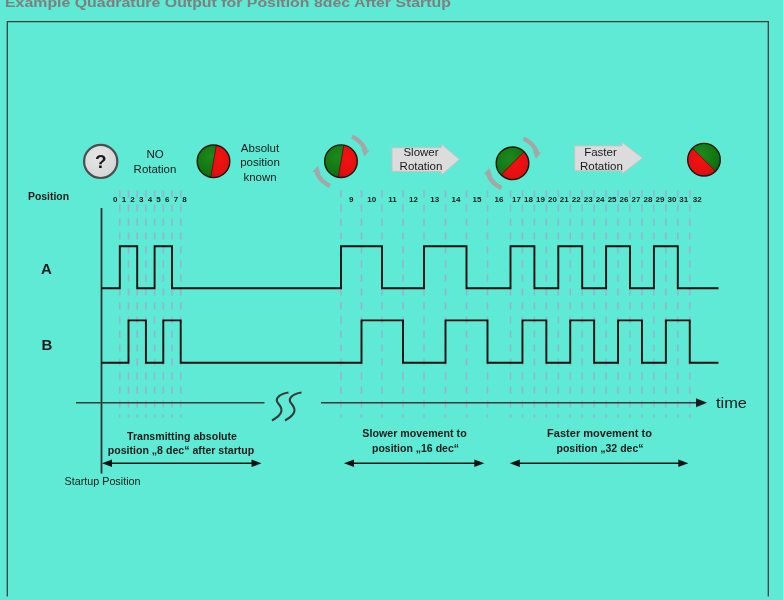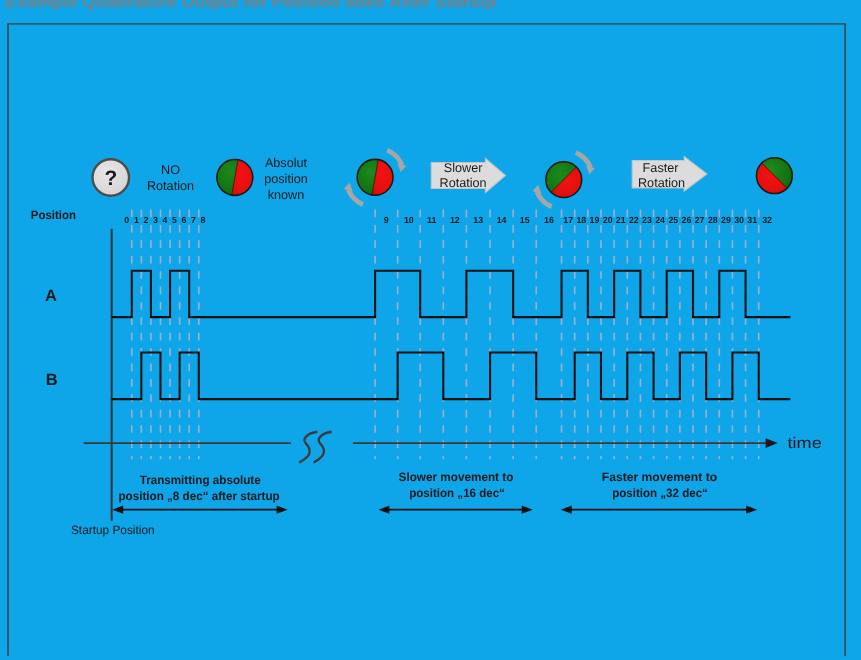--- a/index.html
+++ b/index.html
@@ -1,16 +1,16 @@
 <!DOCTYPE html>
 <html><head>
 <meta charset="utf-8">
 <style>
 html,body{margin:0;padding:0;background:#ffffff;}
-#wrap{position:relative;width:783px;height:600px;overflow:hidden;background:#0ea5e9;}
+#wrap{position:relative;width:783px;height:600px;overflow:hidden;background:#5eead4;}
 svg{position:absolute;left:0;top:0;}
 text{font-family:"Liberation Sans",sans-serif;fill:#1a1a1a;}
 .num{font-size:8px;font-weight:bold;text-anchor:middle;}
 .dl{stroke:#9ab0ce;stroke-width:1.5;stroke-dasharray:7 7;}
 .wave{fill:none;stroke:#111111;stroke-width:1.9;}
 .blab{font-size:15px;font-weight:bold;}
 .botb{font-size:11px;font-weight:bold;text-anchor:middle;}
 .icotxt{font-size:11.5px;text-anchor:middle;}
 </style>
 </head>

